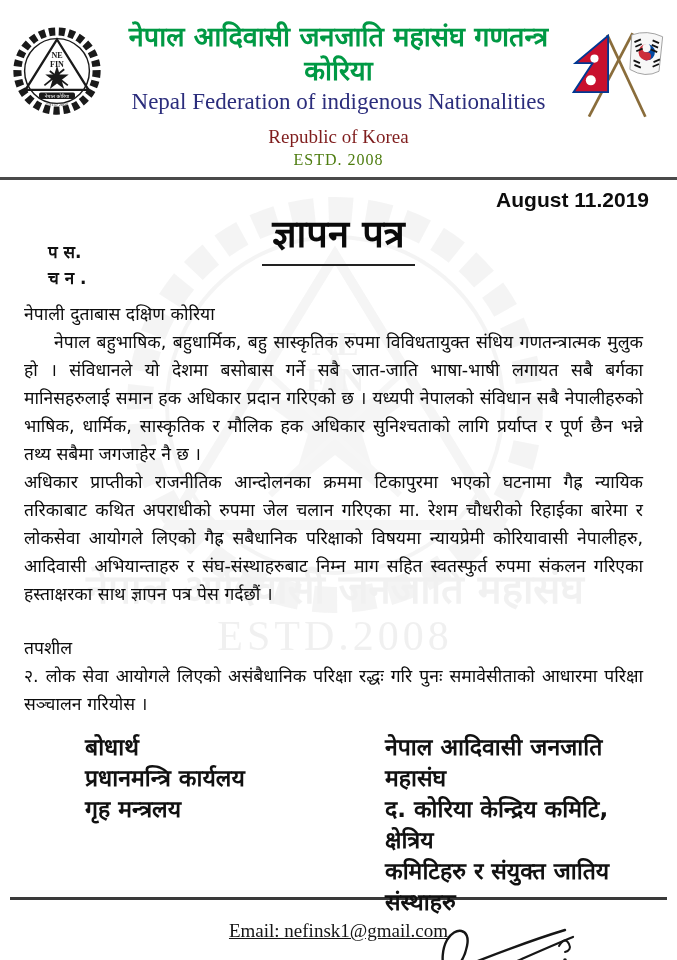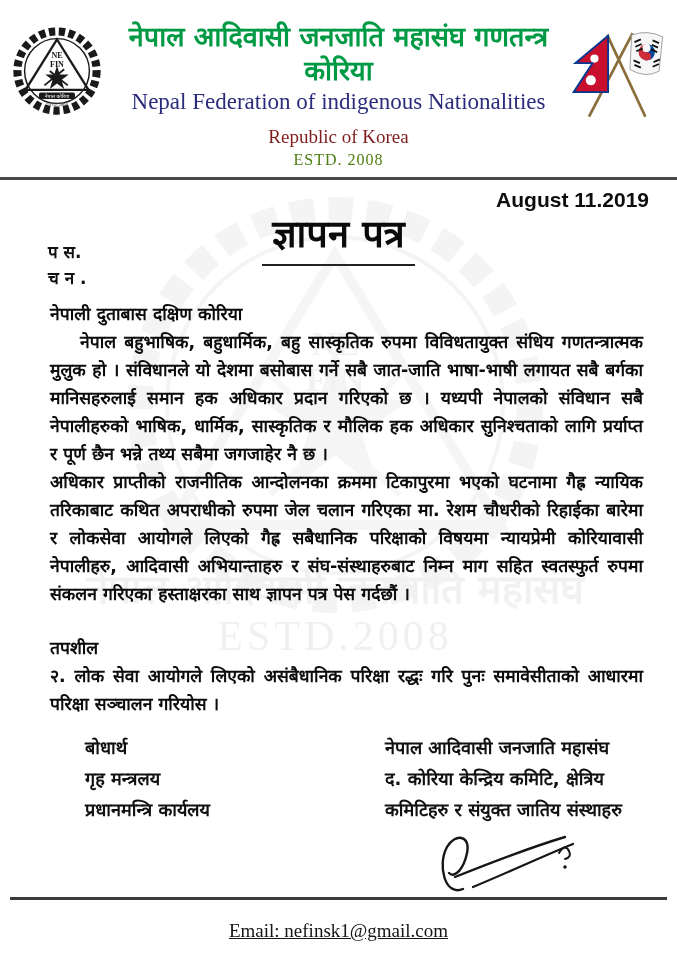--- a/index.html
+++ b/index.html
@@ -29,29 +29,29 @@
   
   .meta { position:relative; height:104px; }
   .ref-label  { position:absolute; left:48px; top:16px; font-weight:bold; font-size:17px;margin-top:44px; }
   .disp-label { position:absolute; left:48px; top:50px; font-weight:bold; font-size:17px;margin-top:36px; }
   .date { position:absolute; right:28px; top:8px; font-weight:bold; font-size:21px; font-family:"Liberation Sans",sans-serif; color:#0d0d0d; }
   .title-wrap { position:absolute; left:0; right:0; top:26px; text-align:center; }
   .title { display:inline-block; font-size:38px; font-weight:bold; color:#0a0a0a;
            border-bottom:2px solid #222; padding:0 10px 6px; }
 
   
-  .body { padding:16px 34px 0 50px; font-size:17.5px; line-height:28px;
-          text-align:justify; font-weight:bold; color:#0c0c0c; }
+  .body { padding:16px 34px 0 24px; font-size:17.5px; line-height:28px;
+          text-align:justify; font-weight:normal; color:#0c0c0c; }
   .salutation { text-align:left; }
   .para1 { text-indent:30px; }
   .details-heading { margin-top:26px; text-align:left; }
   .demand { text-align:justify; }
 
   
-  .footer-cols { display:flex; padding:14px 30px 0 85px; font-weight:bold; font-size:18px; line-height:31px; }
+  .footer-cols { display:flex; padding:14px 30px 0 85px; font-weight:bold; font-size:23px; line-height:31px; }
   .cc-col { width:300px; text-align:left; }
   .issuer-col { margin-left:auto; width:262px; text-align:left; }
 
   
   .sig-block { width:250px; margin:2px 32px 0 auto; text-align:center; }
   .sig-svg { display:block; margin:0 auto; }
 
   
   .rule-bottom { position:absolute; left:10px; right:10px; bottom:60px; border:none; border-top:3px solid #3a3a3a; }
   .email-line { position:absolute; left:0; right:0; bottom:18px; text-align:center;
@@ -145,22 +145,22 @@
       <div class="salutation">नेपाली दुताबास दक्षिण कोरिया</div>
       <div class="para1">नेपाल बहुभाषिक, बहुधार्मिक, बहु सास्कृतिक रुपमा विविधतायुक्त संधिय गणतन्त्रात्मक मुलुक हो । संविधानले यो देशमा बसोबास गर्ने सबै जात-जाति भाषा-भाषी लगायत सबै बर्गका मानिसहरुलाई समान हक अधिकार प्रदान गरिएको छ । यध्यपी नेपालको संविधान सबै नेपालीहरुको भाषिक, धार्मिक, सास्कृतिक र मौलिक हक अधिकार सुनिश्चताको लागि प्रर्याप्त र पूर्ण छैन भन्ने तथ्य सबैमा जगजाहेर नै छ ।</div>
       <div class="para2">अधिकार प्राप्तीको राजनीतिक आन्दोलनका क्रममा टिकापुरमा भएको घटनामा गैह्र न्यायिक तरिकाबाट कथित अपराधीको रुपमा जेल चलान गरिएका मा. रेशम चौधरीको रिहाईका बारेमा र लोकसेवा आयोगले लिएको गैह्र सबैधानिक परिक्षाको विषयमा न्यायप्रेमी कोरियावासी नेपालीहरु, आदिवासी अभियान्ताहरु र संघ-संस्थाहरुबाट निम्न माग सहित स्वतस्फुर्त रुपमा संकलन गरिएका हस्ताक्षरका साथ ज्ञापन पत्र पेस गर्दछौं ।</div>
       <div class="details-heading">तपशील</div>
       <div class="demand">२. लोक सेवा आयोगले लिएको असंबैधानिक परिक्षा रद्धः गरि पुनः समावेसीताको आधारमा परिक्षा सञ्चालन गरियोस ।</div>
     </div>
 
     <div class="footer-cols">
       <div class="cc-col">
         <div>बोधार्थ</div>
+        <div>प्रधानमन्त्रि कार्यलय</div>
         <div>गृह मन्त्रलय</div>
-        <div>प्रधानमन्त्रि कार्यलय</div>
       </div>
       <div class="issuer-col">
         <div>नेपाल आदिवासी जनजाति महासंघ</div>
         <div>द. कोरिया केन्द्रिय कमिटि, क्षेत्रिय</div>
         <div>कमिटिहरु र संयुक्त जातिय संस्थाहरु</div>
       </div>
     </div>
 
     <div class="sig-block">
       <svg class="sig-svg" width="210" height="78" viewBox="0 0 210 78">

